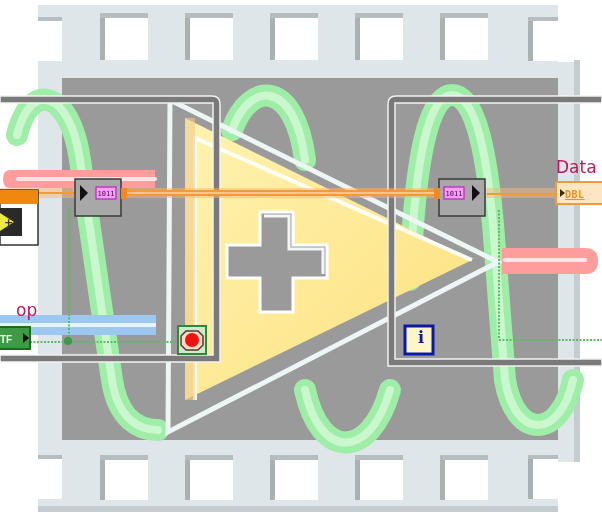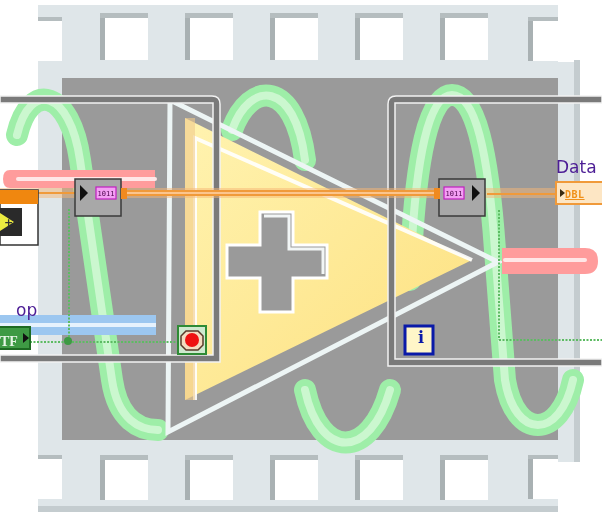--- a/index.html
+++ b/index.html
@@ -1,22 +1,22 @@
 <!DOCTYPE html>
 <html><head>
 <meta charset="utf-8">
 <style>
   html, body { margin: 0; padding: 0; background: #ffffff; }
   body { width: 602px; height: 524px; overflow: hidden; position: relative; font-family: "DejaVu Sans", sans-serif; }
   #art { position: absolute; left: 0; top: 0; width: 602px; height: 524px; }
-  .label { position: absolute; font-size: 17px; color: #4c1d95; font-family: "DejaVu Sans", sans-serif; }
+  .label { position: absolute; font-size: 17px; color: #be185d; font-family: "DejaVu Sans", sans-serif; }
   .lbl-data { left: 556px; top: 157px; }
   .lbl-stop { left: 16px; top: 300px; }
   .dbl-text { position: absolute; left: 565px; top: 189px; font-size: 10px; font-weight: bold; color: #f0901a; font-family: "DejaVu Sans Mono", monospace; letter-spacing: 0.5px; text-decoration: underline; }
-  .tf-text { position: absolute; left: 0px; top: 334px; font-size: 14px; font-weight: bold; color: #e6f5e6; font-family: Liberation Serif, serif; }
+  .tf-text { position: absolute; left: 0px; top: 334px; font-size: 10px; font-weight: bold; color: #e6f5e6; font-family: Liberation Sans, sans-serif; }
   .iter-text { position: absolute; left: 413px; top: 328px; width: 16px; text-align: center; font-size: 16px; font-weight: bold; color: #0a1aa8; font-family: "DejaVu Serif", serif; }
 </style>
 </head>
 <body>
 
 <svg id="art" viewBox="0 0 602 524" xmlns="http://www.w3.org/2000/svg">
   <defs>
     <linearGradient id="triGrad" x1="0" y1="0" x2="1" y2="1">
       <stop offset="0" stop-color="#fff3b0"></stop>
       <stop offset="1" stop-color="#fde07e"></stop>

